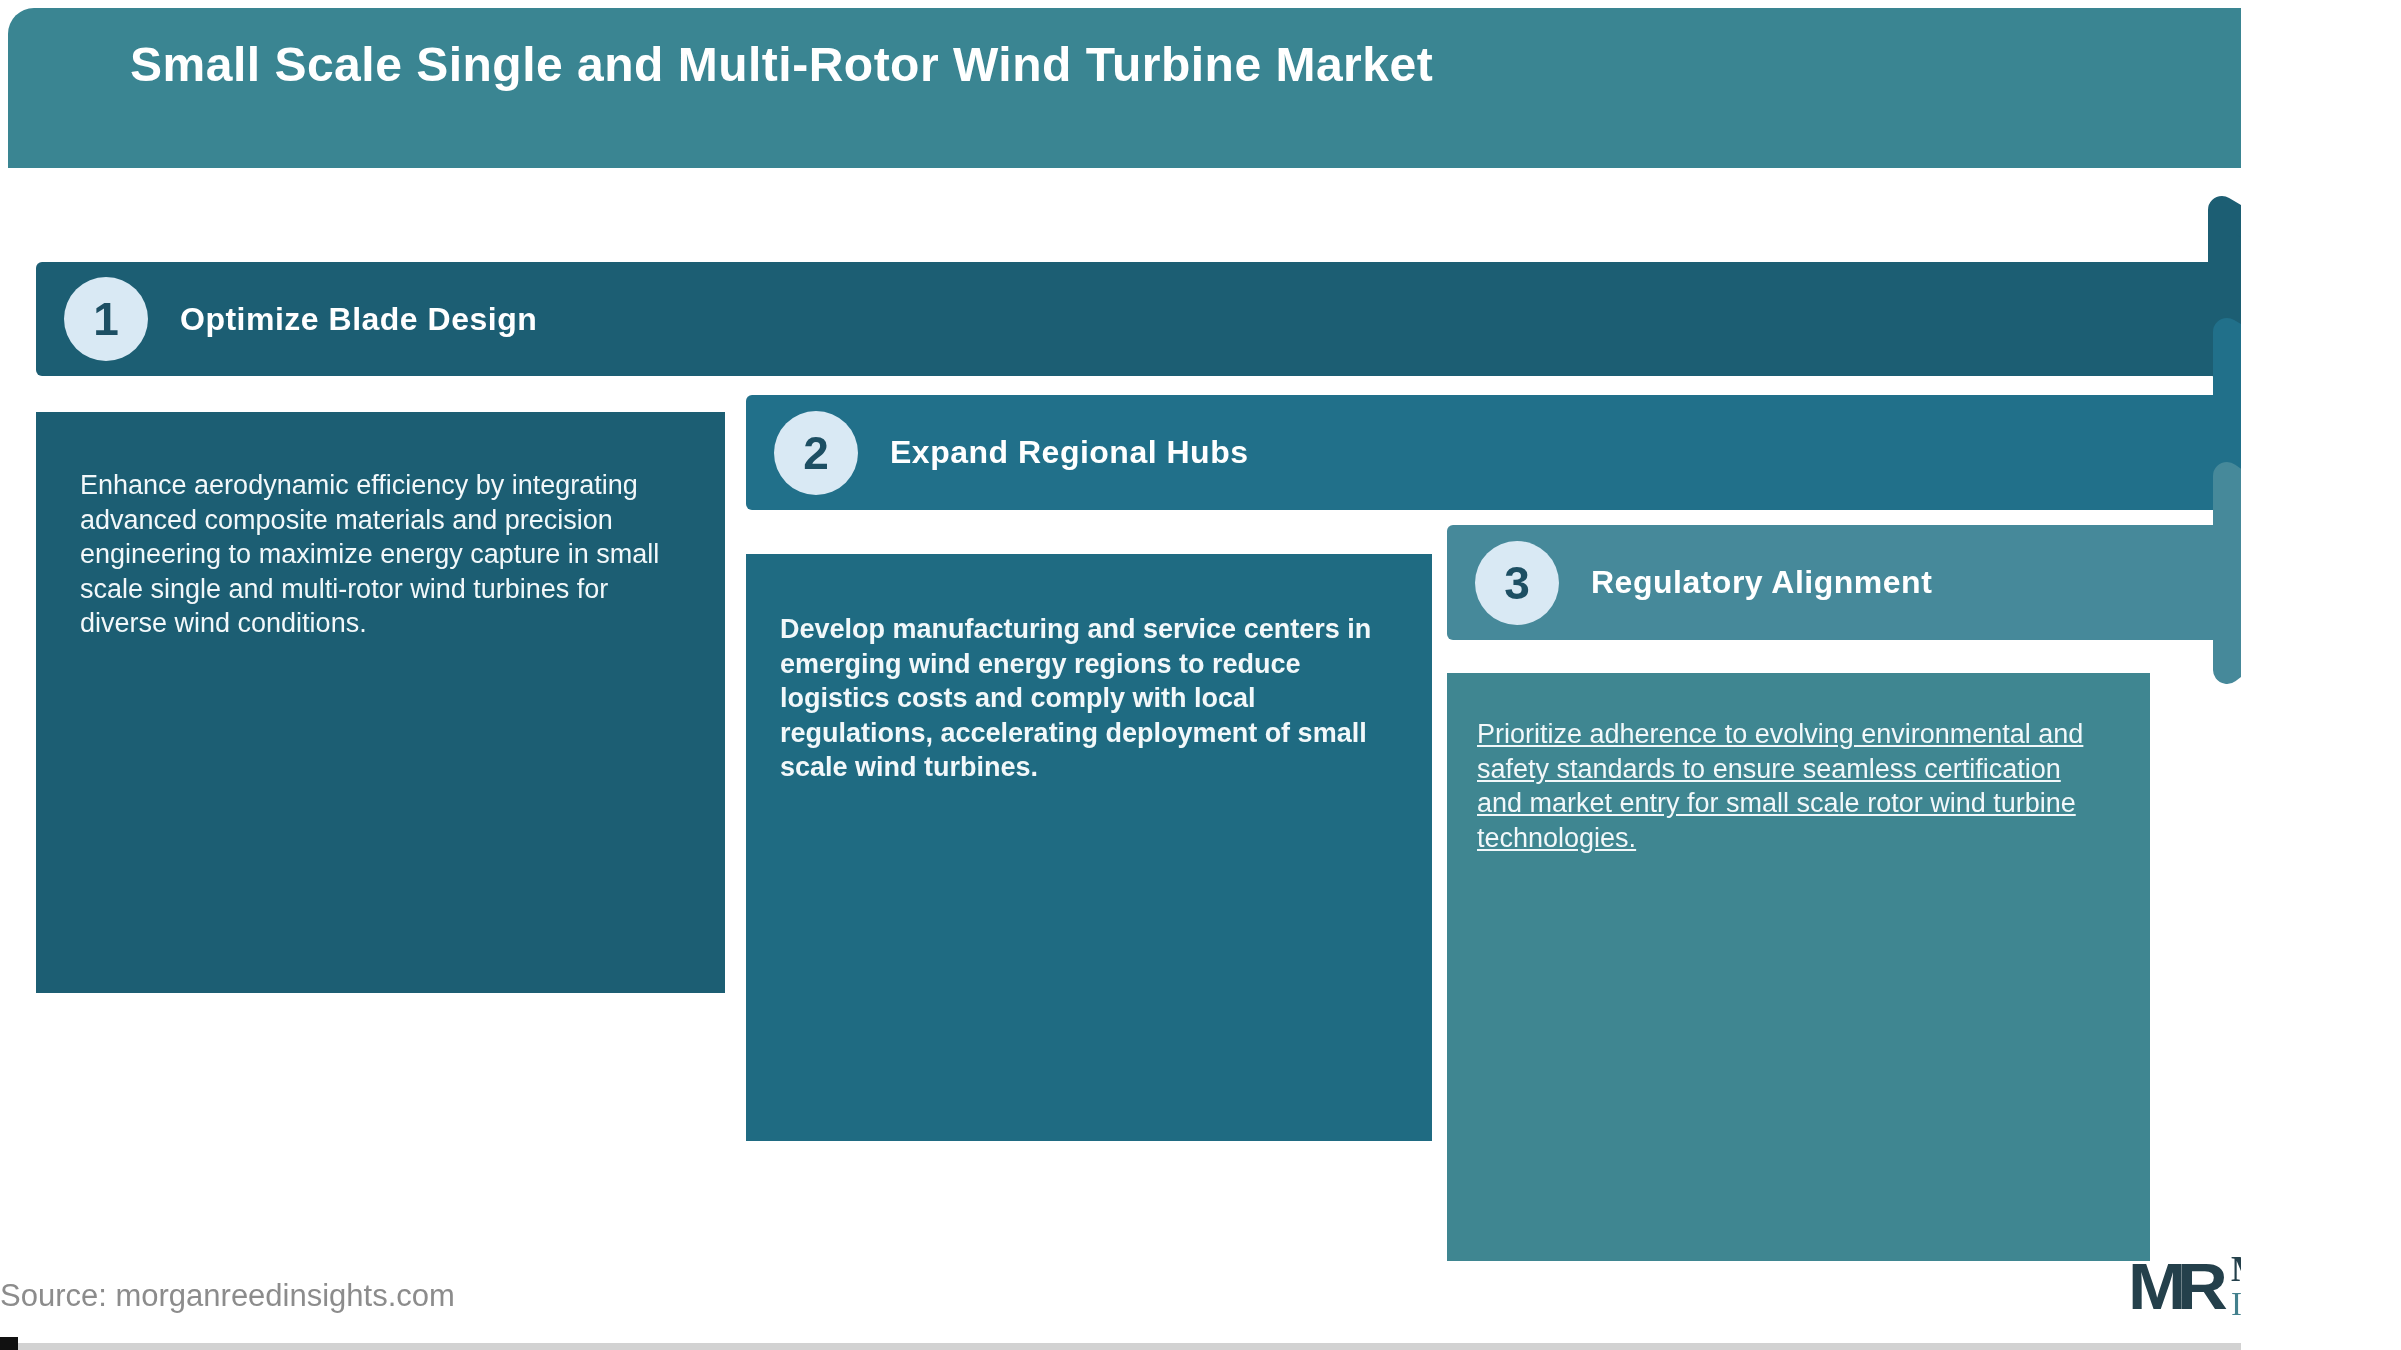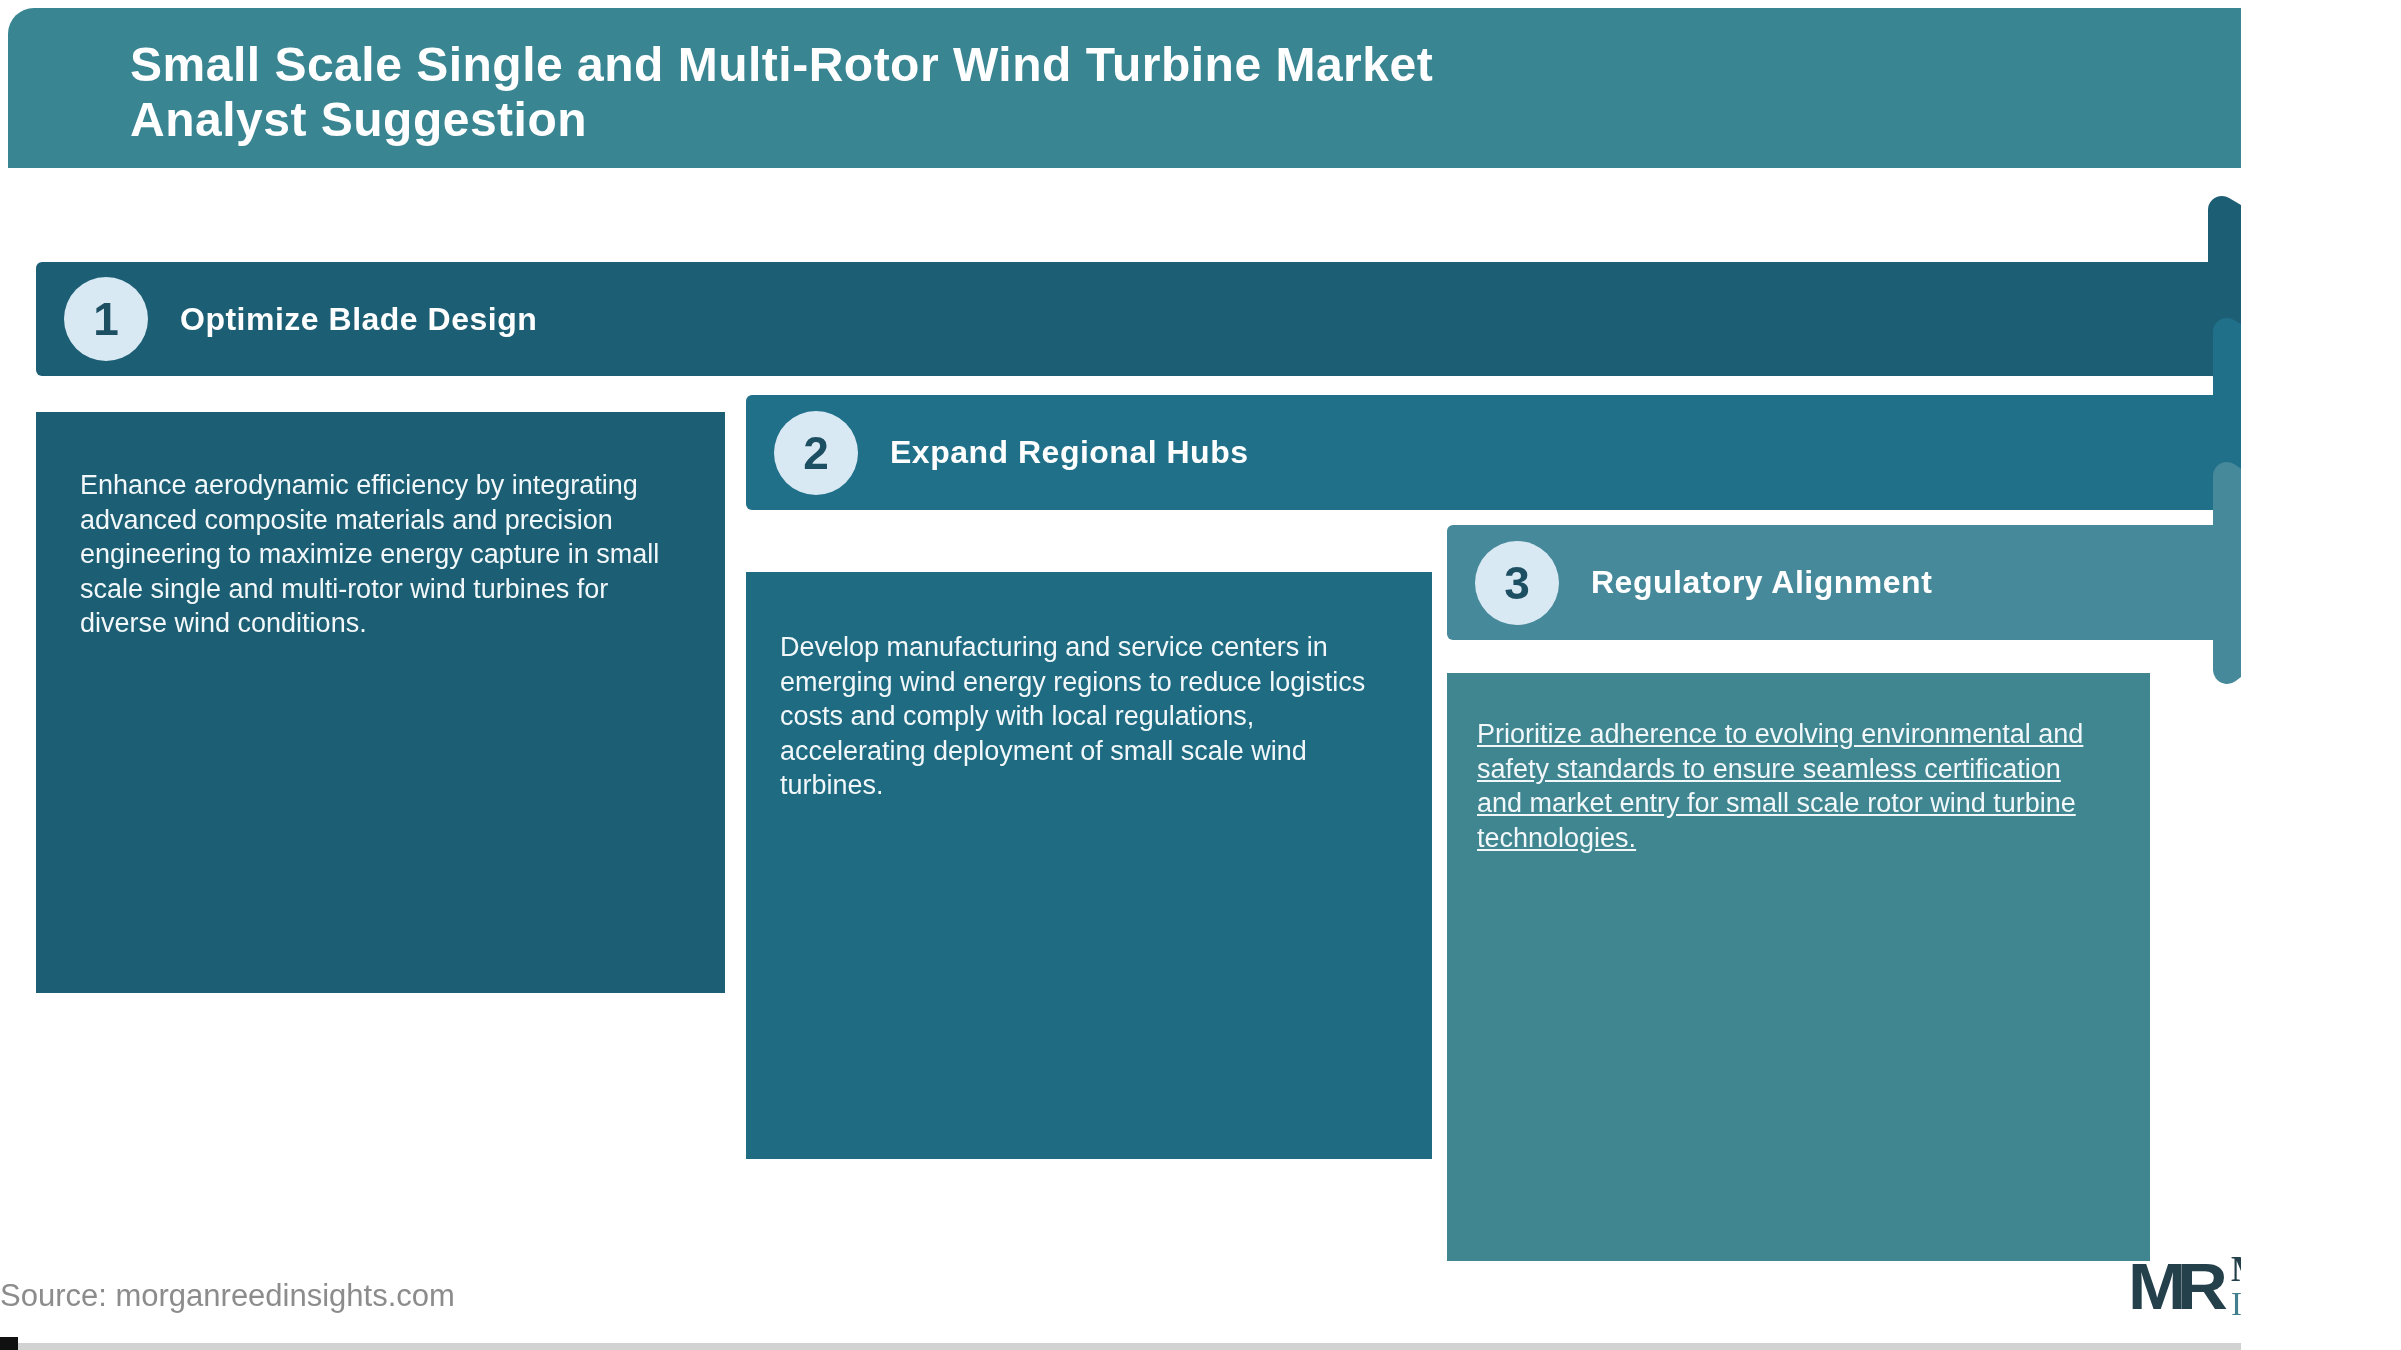--- a/index.html
+++ b/index.html
@@ -73,21 +73,21 @@
   .desc-box {
     position: absolute;
     box-sizing: border-box;
     color: #f2f8fa;
     font-size: 27px;
     line-height: 1.28;
     font-weight: 400;
     margin-top: 18px;
   }
   .desc-1 { left: 36px;   top: 394px; width: 689px; height: 581px; background: var(--step1-box); padding: 56px 38px 0 44px; }
-  .desc-2 { left: 746px;  top: 554px; width: 686px; height: 587px; background: var(--step2-box); padding: 58px 38px 0 34px; }
+  .desc-2 { left: 746px;  top: 536px; width: 686px; height: 587px; background: var(--step2-box); padding: 58px 38px 0 34px; font-weight: bold; }
   .desc-3 { left: 1447px; top: 655px; width: 703px; height: 588px; background: var(--step3-box); padding: 44px 40px 0 30px; text-decoration: underline; }
 
   
   .source {
     position: absolute;
     left: 0; right: 0;
     top: 1278px;
     text-align: left;
     color: var(--source-text);
     font-size: 31px;
@@ -128,21 +128,20 @@
   }
 </style>
 </head>
 <body>
 
 <div class="canvas">
 
   <div class="header">
     <h1>
       <span>Small Scale Single and Multi-Rotor Wind Turbine Market</span><br>
-      <span>Analyst Suggestion</span>
     </h1>
   </div>
 
   <svg class="arrow arrow-1" width="2350" height="192" viewBox="0 0 2350 192">
     <path d="M2186,14 L2318,92 L2186,170 Z" style="fill:var(--step1-band);stroke:var(--step1-band)" stroke-width="28" stroke-linejoin="round"></path>
     <rect x="0" y="66" width="2209" height="114" rx="6" style="fill:var(--step1-band)"></rect>
   </svg>
 
   <svg class="arrow arrow-2" width="1650" height="196" viewBox="0 0 1650 196">
     <path d="M1481,14 L1613,92 L1481,172 Z" style="fill:var(--step2-band);stroke:var(--step2-band)" stroke-width="28" stroke-linejoin="round"></path>

